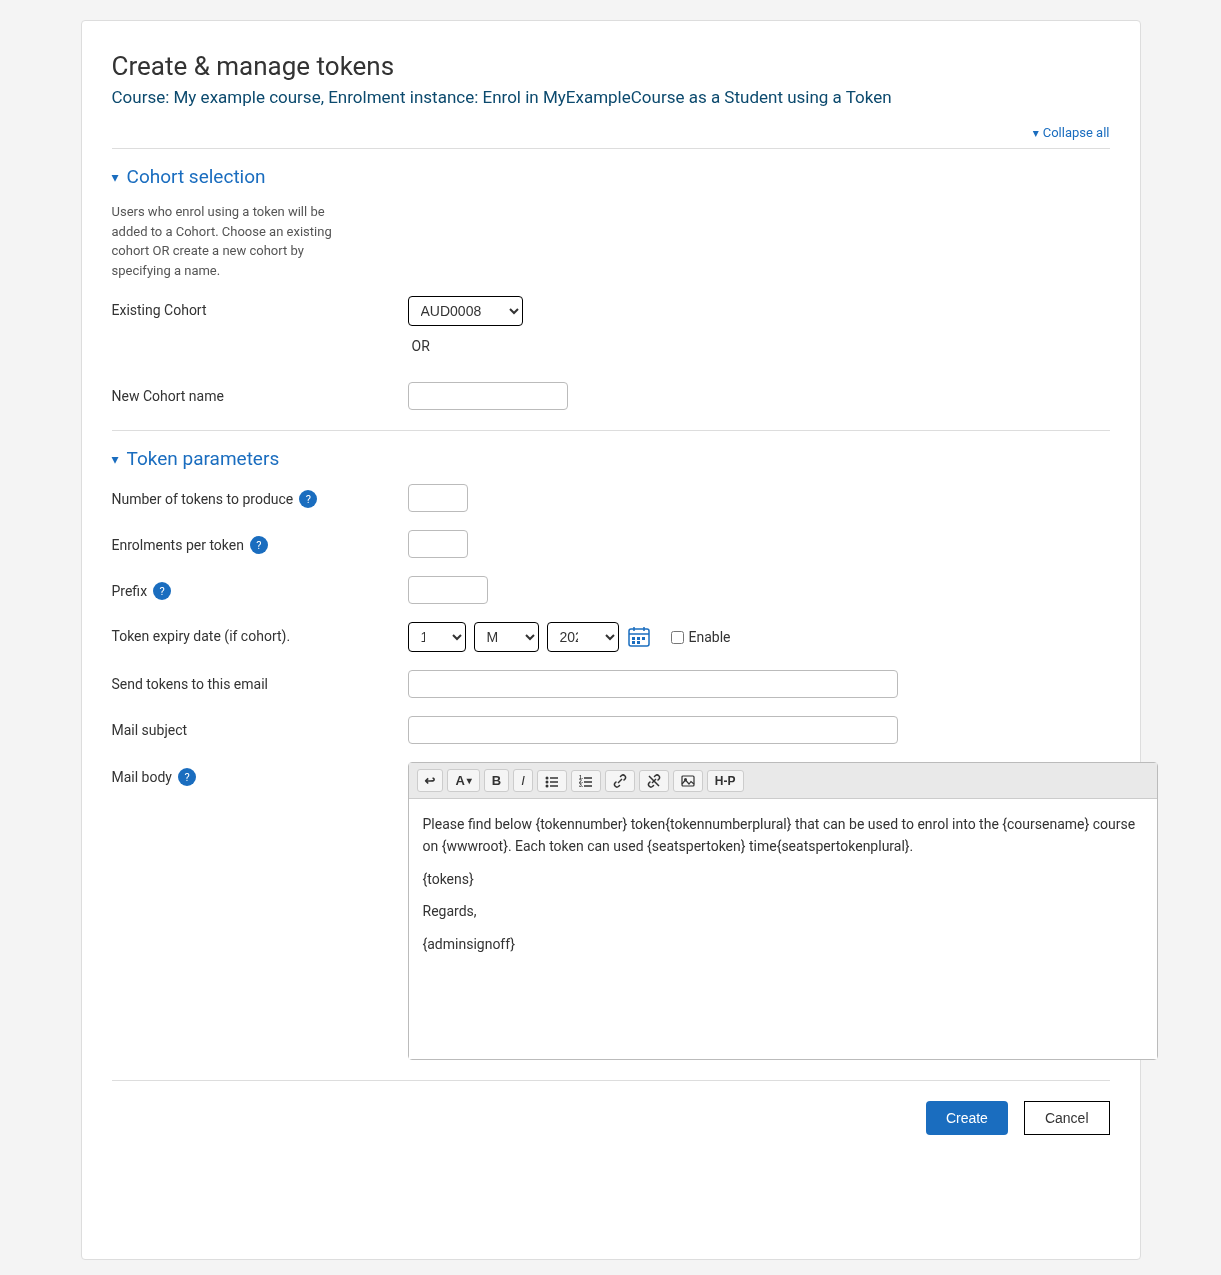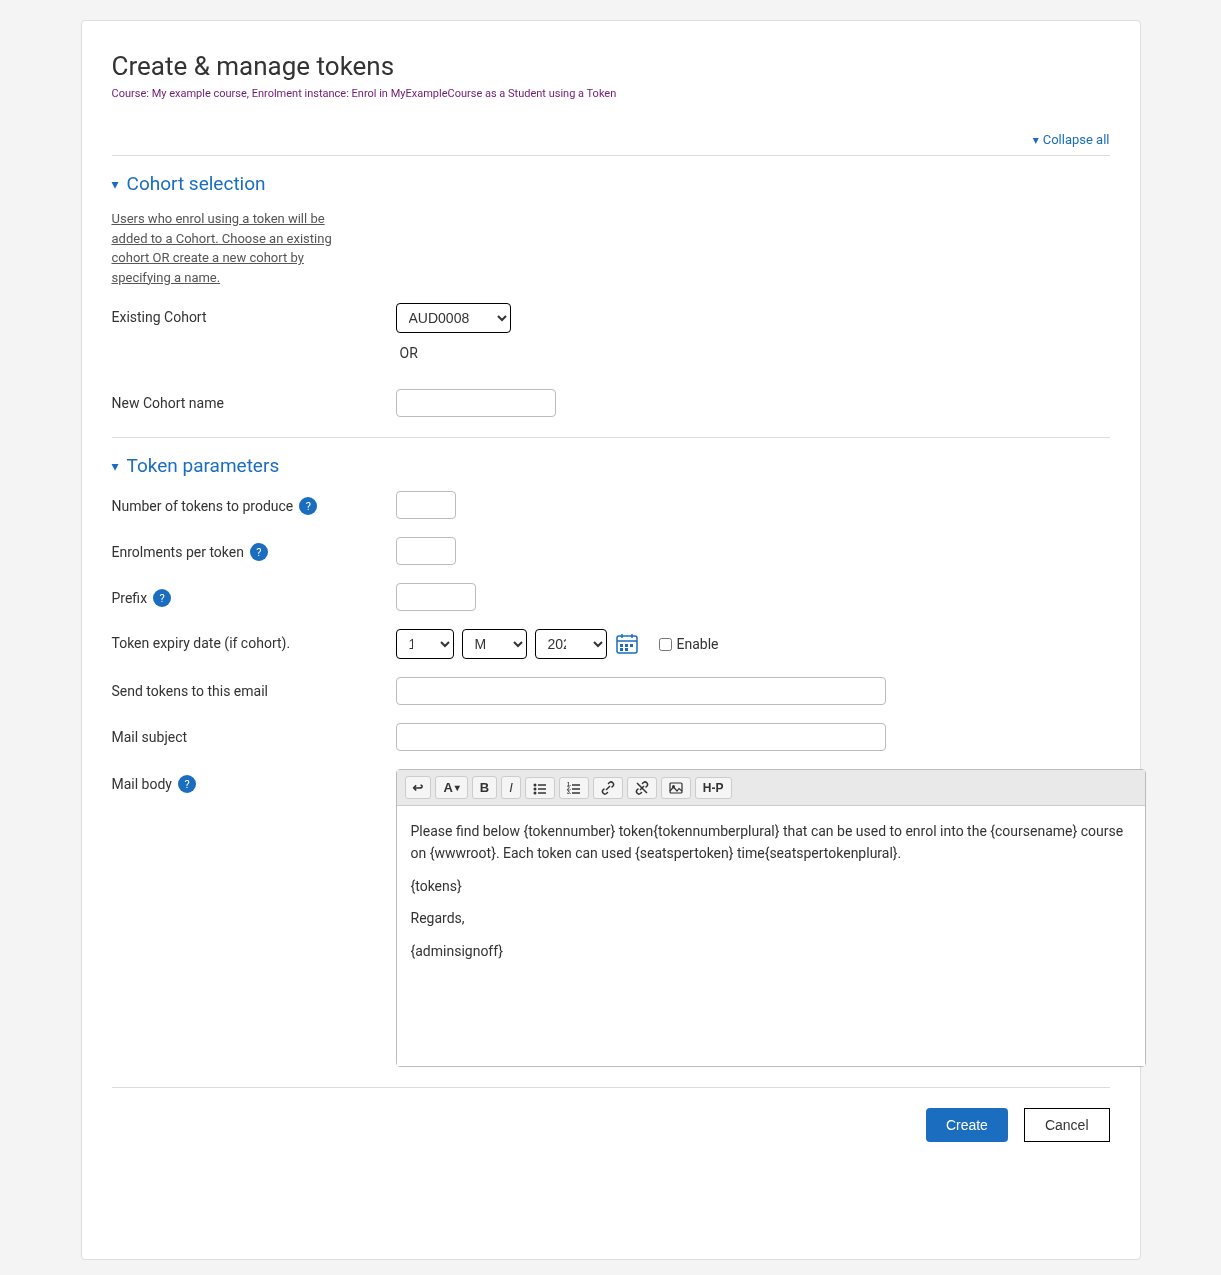--- a/index.html
+++ b/index.html
@@ -20,23 +20,23 @@
       border-radius: 4px;
       padding: 30px 30px 40px 30px;
     }
     .page-title {
       font-size: 26px;
       font-weight: 400;
       color: #333;
       margin-bottom: 6px;
     }
     .page-subtitle {
-      font-size: 11px;
-      color: #701a75;
-      margin-bottom: 32px;
+      font-size: 17px;
+      color: #0c4a6e;
+      margin-bottom: 18px;
     }
     .collapse-all-row {
       display: flex;
       justify-content: flex-end;
       margin-bottom: 8px;
     }
     .collapse-all-link {
       color: #1a6dbf;
       font-size: 13px;
       cursor: pointer;
@@ -69,27 +69,26 @@
       font-size: 19px;
       font-weight: 400;
       color: #1a6dbf;
     }
     .section-desc {
       font-size: 13px;
       color: #555;
       max-width: 240px;
       line-height: 1.5;
       margin-bottom: 16px;
-      text-decoration: underline;
     }
     .form-row {
       display: flex;
       align-items: flex-start;
       margin-bottom: 18px;
-      gap: 24px;
+      gap: 36px;
     }
     .form-label {
       width: 260px;
       min-width: 260px;
       font-size: 14px;
       color: #333;
       padding-top: 6px;
       display: flex;
       align-items: center;
       gap: 6px;

